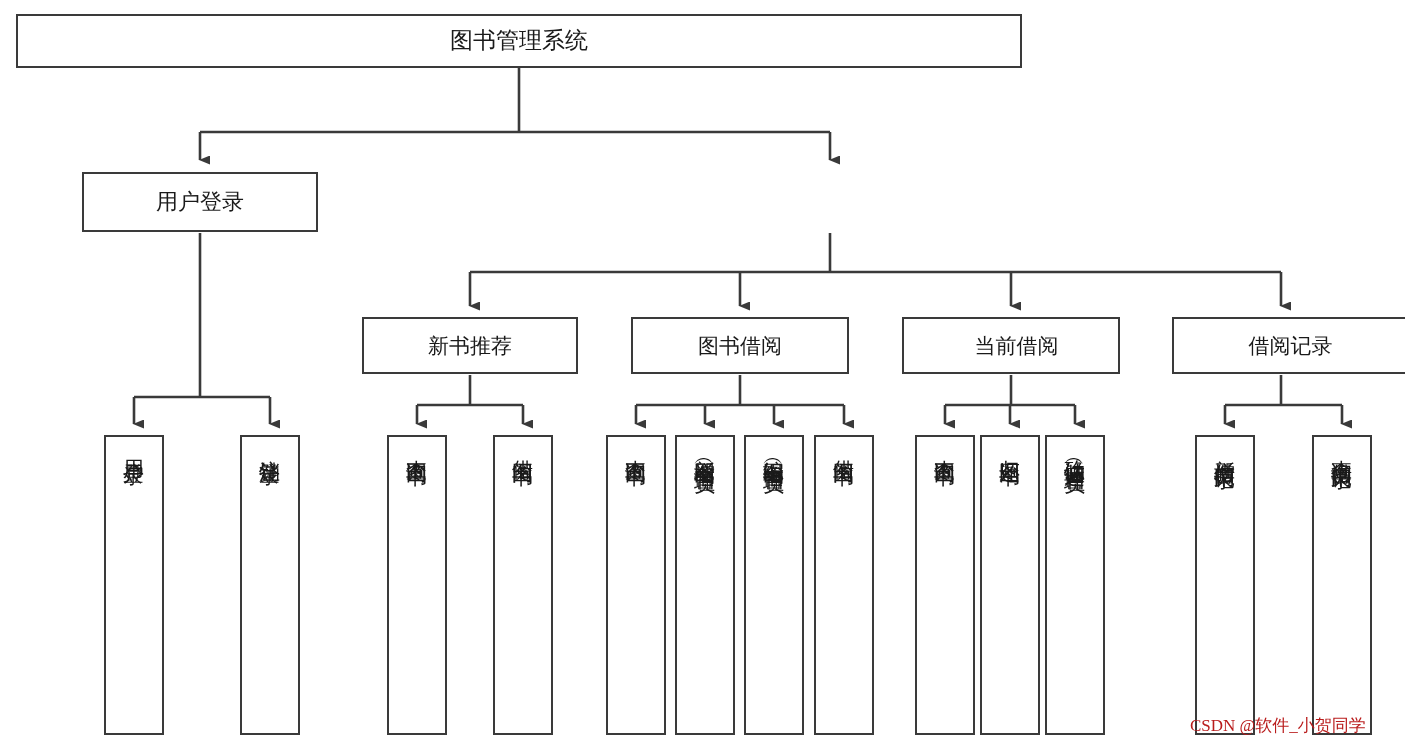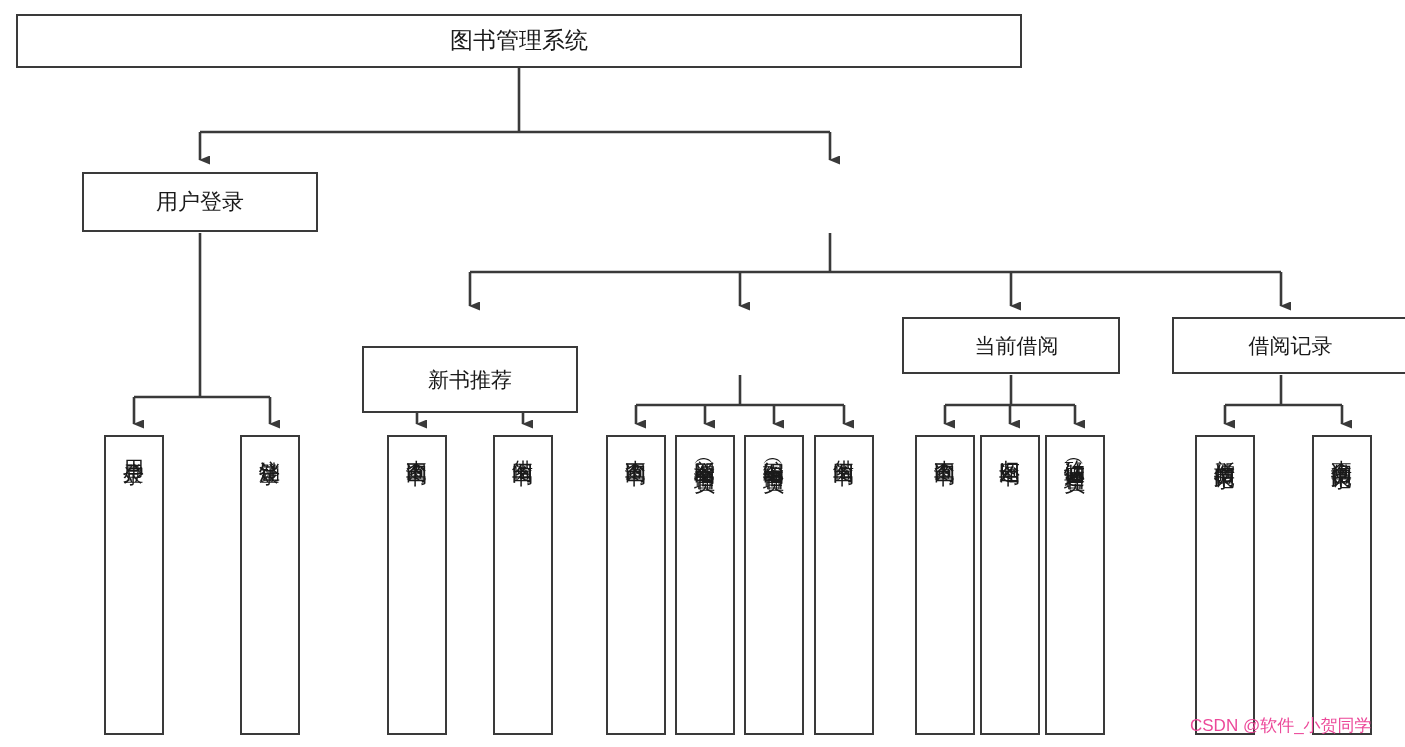--- a/index.html
+++ b/index.html
@@ -50,23 +50,23 @@
   }
   .lvl-leaf .node-label {
     font-size: 21px;
     writing-mode: vertical-rl;
     text-orientation: upright;
     letter-spacing: 2px;
     line-height: 1;
   }
   .watermark {
     position: absolute;
-    font-family: Liberation Sans, sans-serif;
+    font-family: Liberation Serif, serif;
     font-size: 17px;
-    color: #ec4899;
+    color: #b91c1c;
     white-space: nowrap;
     pointer-events: none;
   }
 </style>
 </head>
 <body>
 
 <div id="canvas">
 
   <svg class="diagram" viewBox="0 0 1405 747">
@@ -120,22 +120,25 @@
   </svg>
 
   <div class="node-box lvl-root" style="left:16px; top:14px; width:1006px; height:54px;">
     <span class="node-label">图书管理系统</span>
   </div>
 
   <div class="node-box lvl-2" style="left:82px; top:172px; width:236px; height:60px;">
     <span class="node-label">用户登录</span>
   </div>
 
-  <div class="node-box lvl-3" style="left:362px; top:317px; width:216px; height:67px;margin-top:29px;">
+  <div class="node-box lvl-3" style="left:362px; top:317px; width:216px; height:57px;">
     <span class="node-label">新书推荐</span>
+  </div>
+  <div class="node-box lvl-3" style="left:631px; top:317px; width:218px; height:57px;">
+    <span class="node-label">图书借阅</span>
   </div>
   <div class="node-box lvl-3" style="left:902px; top:317px; width:218px; height:57px;padding-left:11px;">
     <span class="node-label">当前借阅</span>
   </div>
   <div class="node-box lvl-3" style="left:1172px; top:317px; width:237px; height:57px;">
     <span class="node-label">借阅记录</span>
   </div>
 
   <div class="node-box lvl-leaf" style="left:104px; top:435px; width:60px; height:300px;">
     <span class="node-label">用户登录</span>

